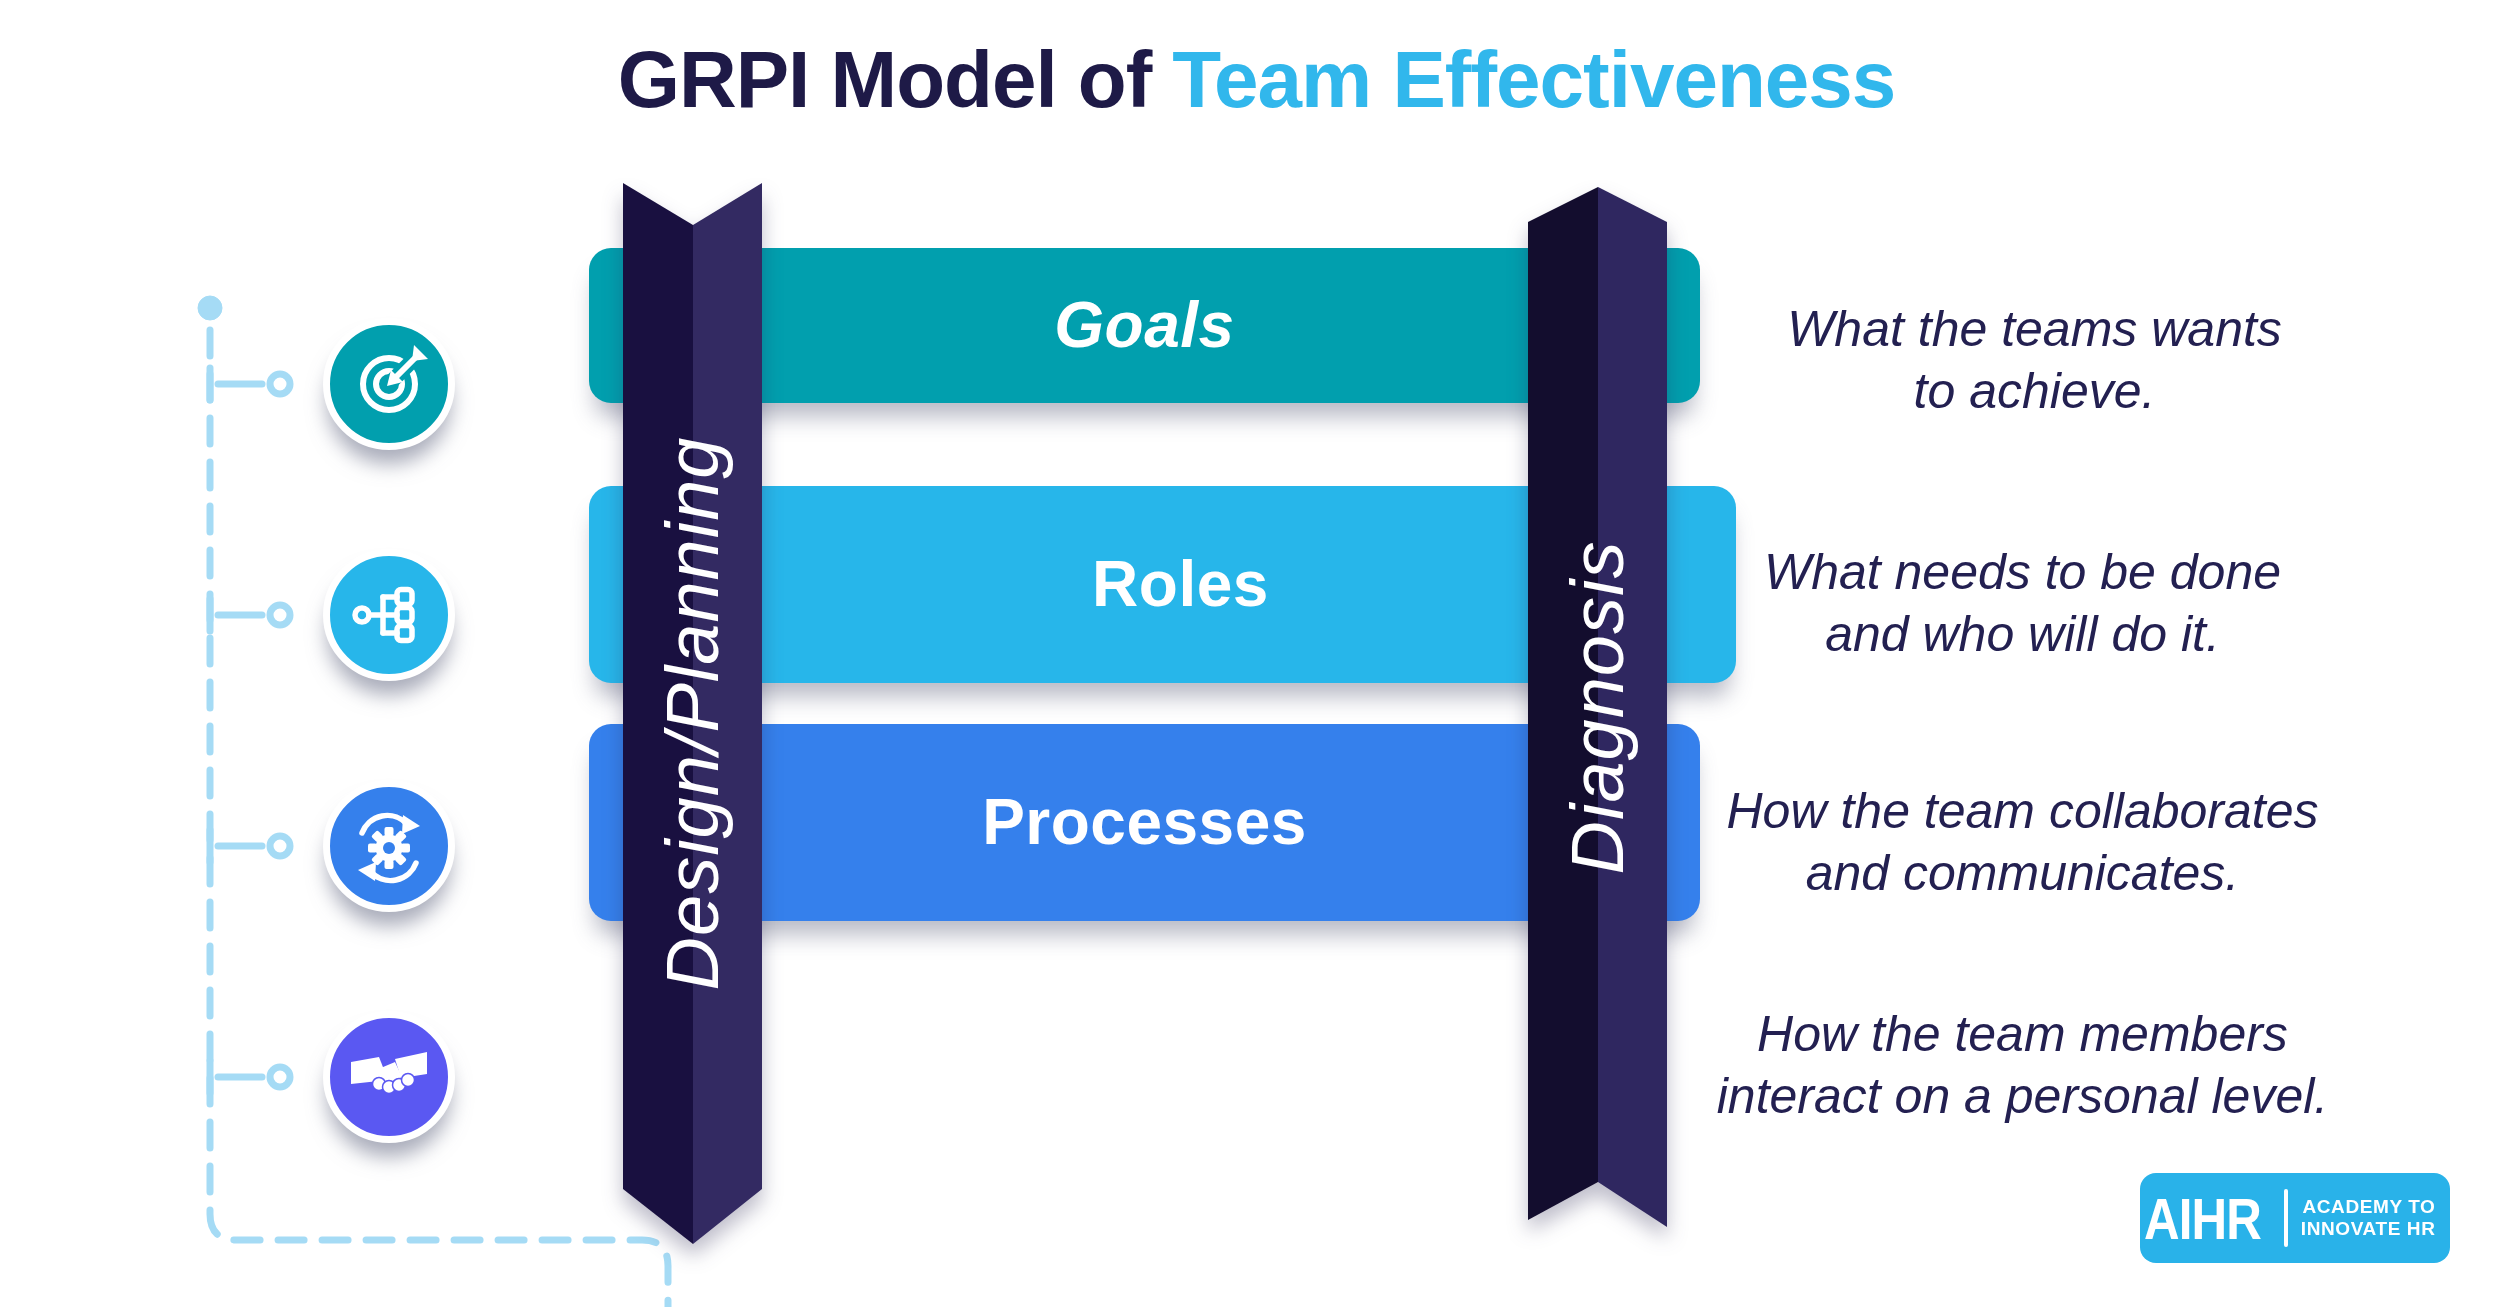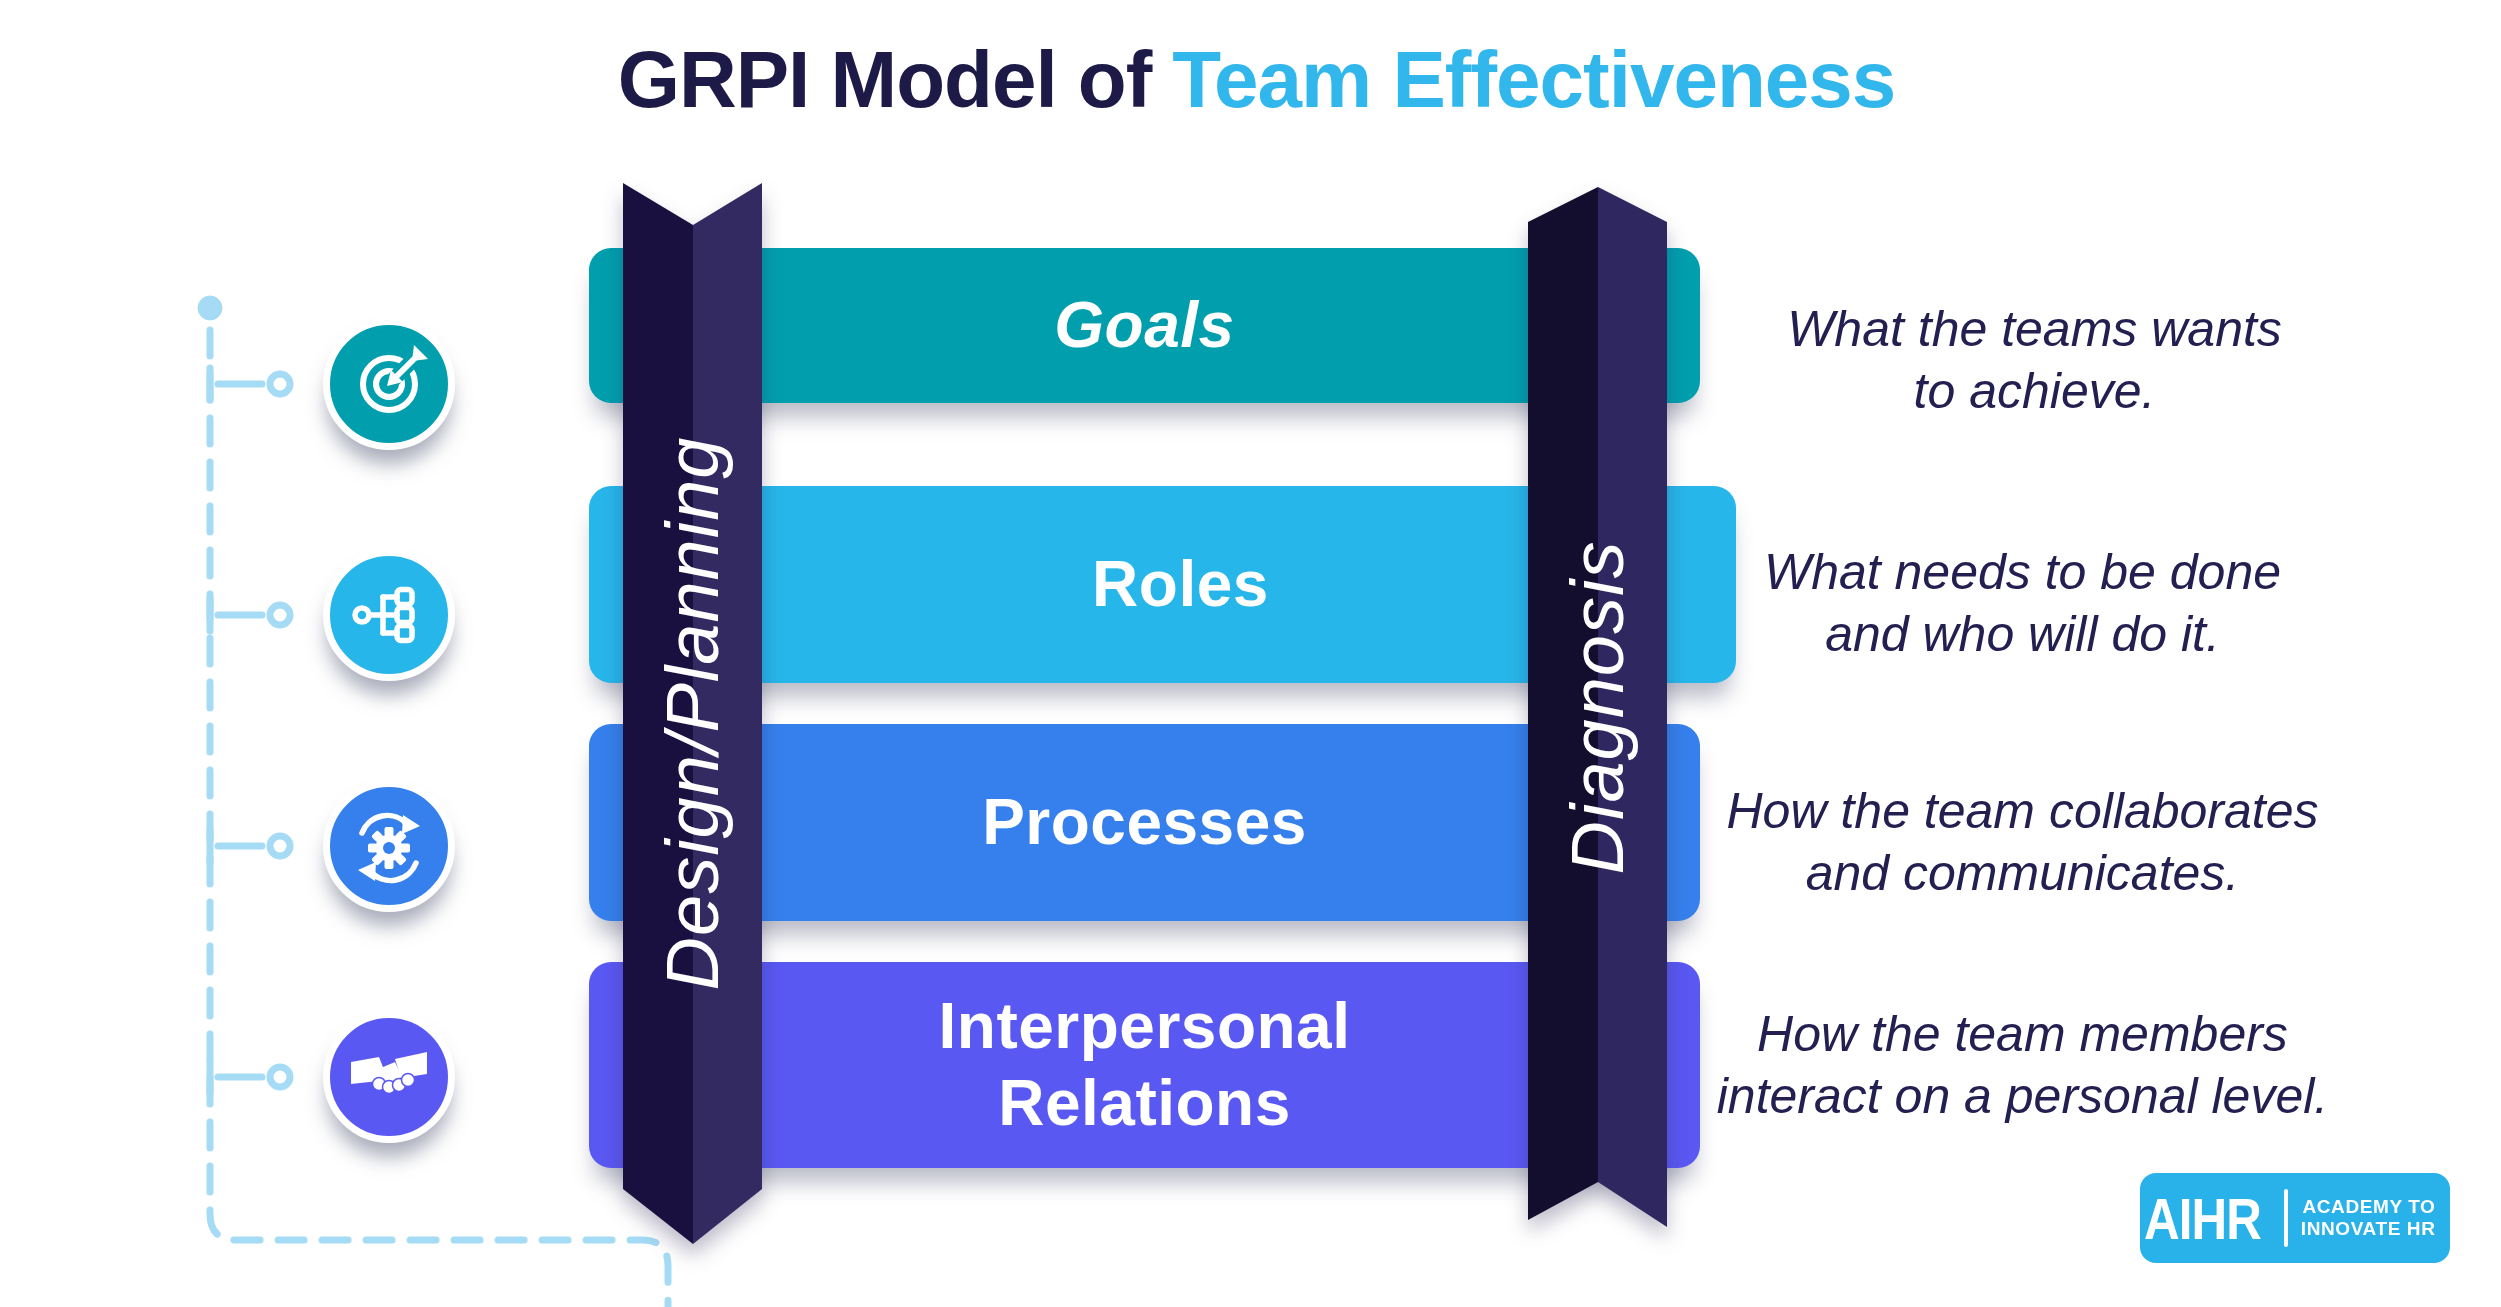--- a/index.html
+++ b/index.html
@@ -117,24 +117,20 @@
   </svg>
 
   <div class="bar bar-goals">
     <div class="bar-label">Goals</div>
   </div>
   <div class="bar bar-roles">
     <div class="bar-label">Roles</div>
   </div>
   <div class="bar bar-processes">
     <div class="bar-label">Processes</div>
-  </div>
-  <div class="bar bar-interpersonal">
-    <div class="bar-label">Interpersonal
-Relations</div>
   </div>
 
   <div class="ribbon ribbon-left">
     <svg width="139" height="1061" viewBox="0 0 139 1061">
       <polygon class="rb-dark" points="0,0 70,42 70,1061 0,1006"></polygon>
       <polygon class="rb-light" points="70,42 139,0 139,1006 70,1061"></polygon>
     </svg>
     <div class="ribbon-label-wrap">
       <span class="ribbon-label">Design/Planning</span>
     </div>

